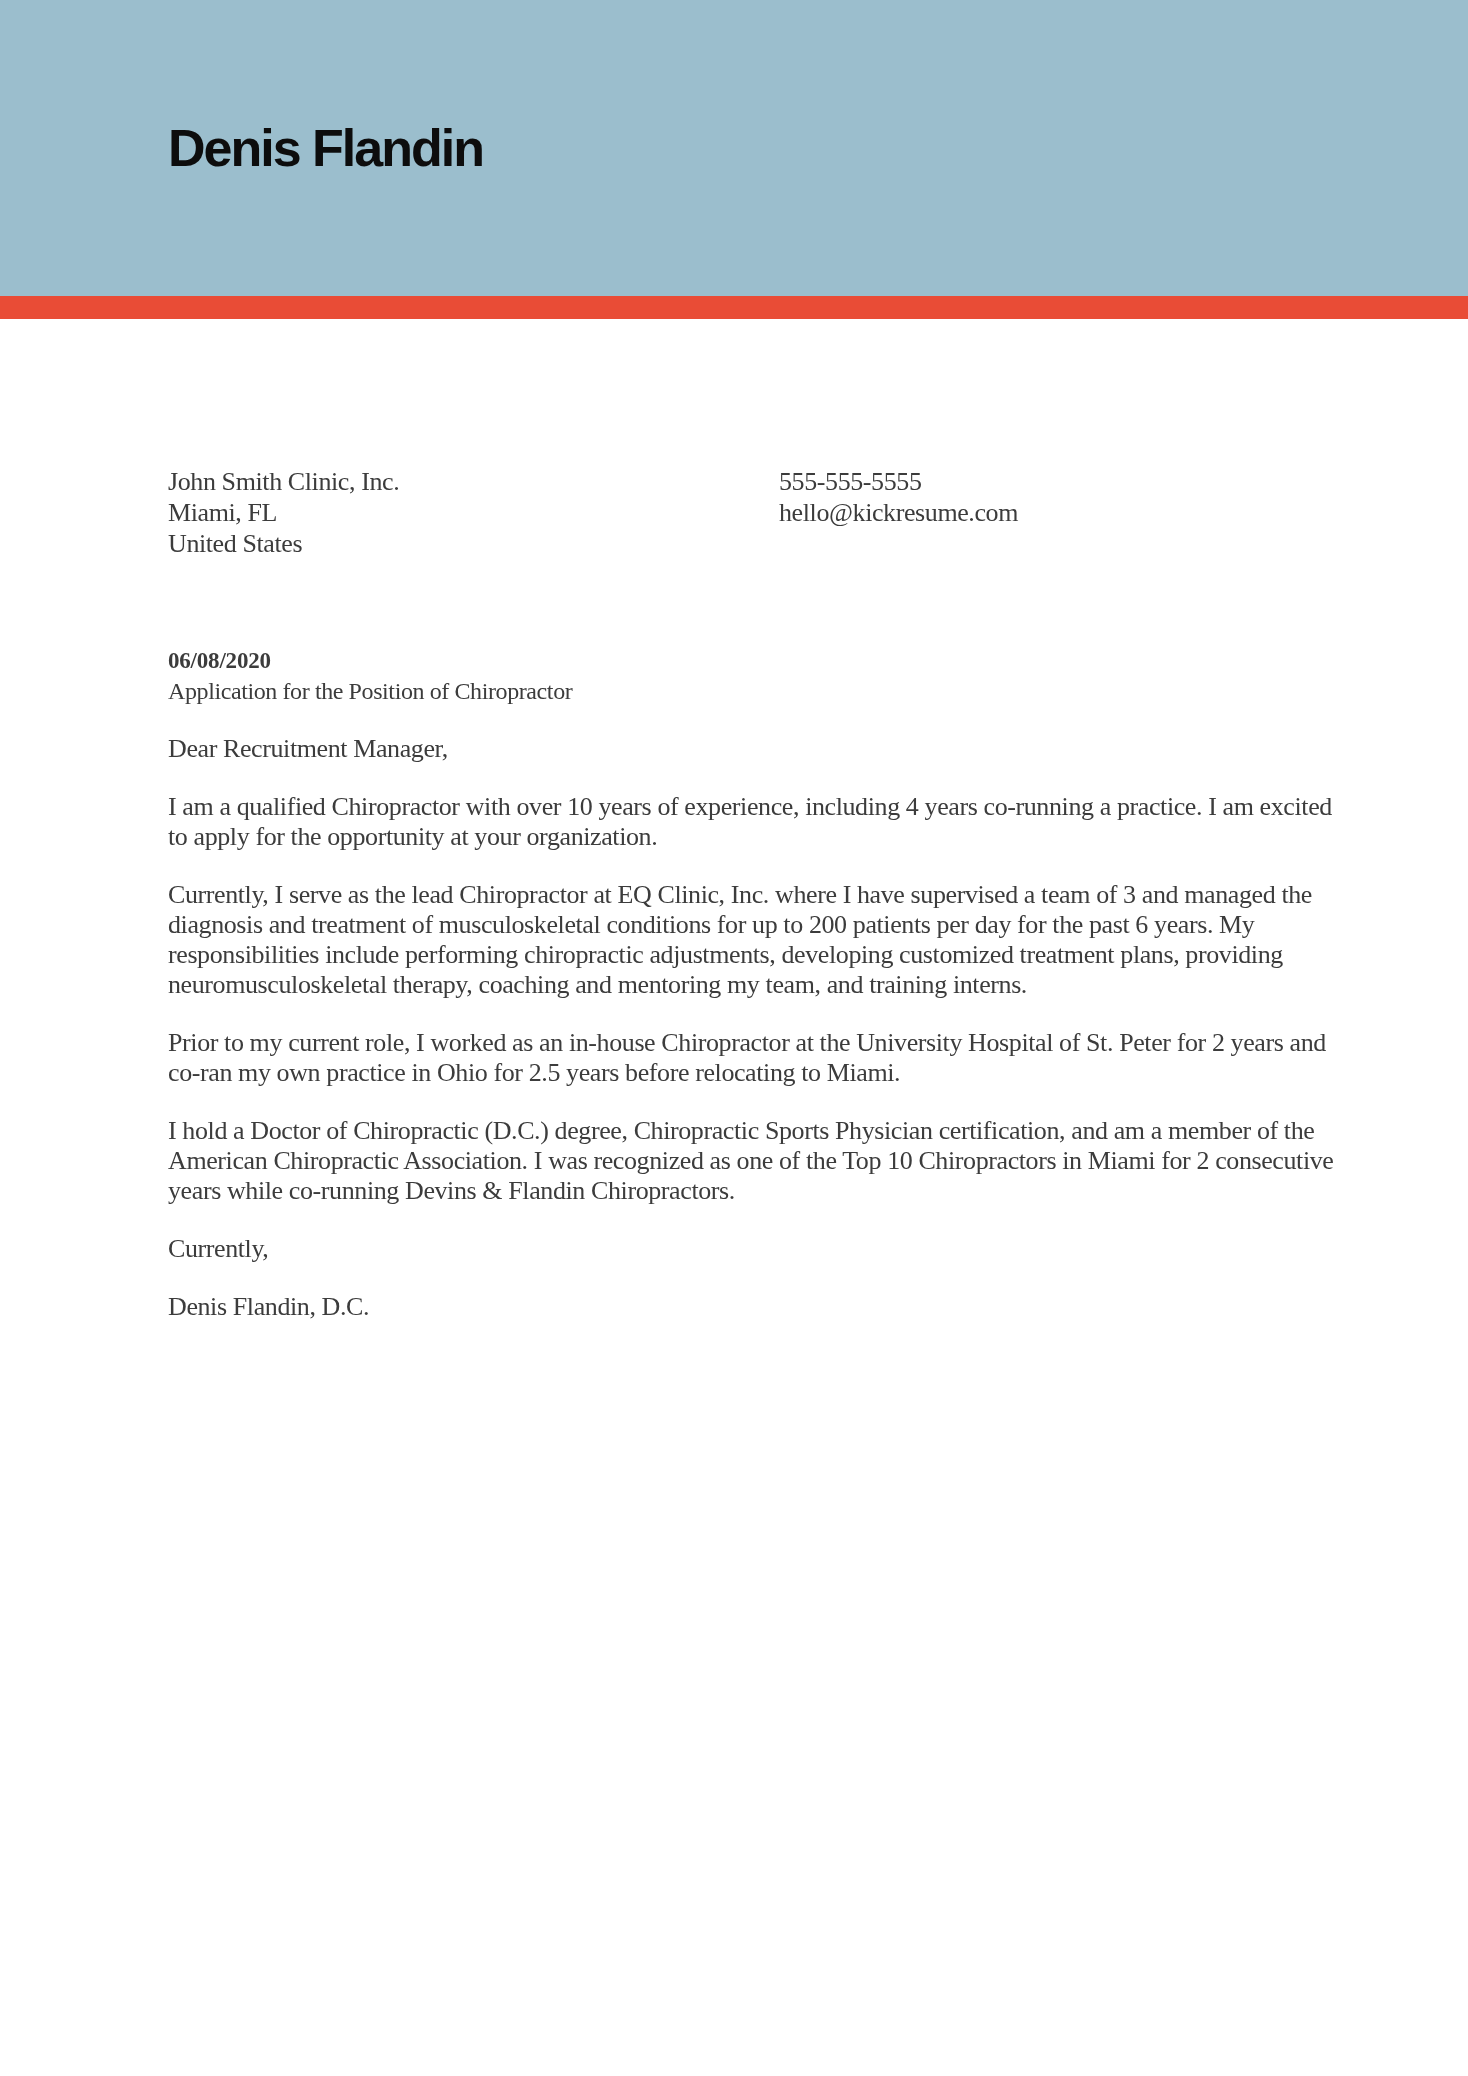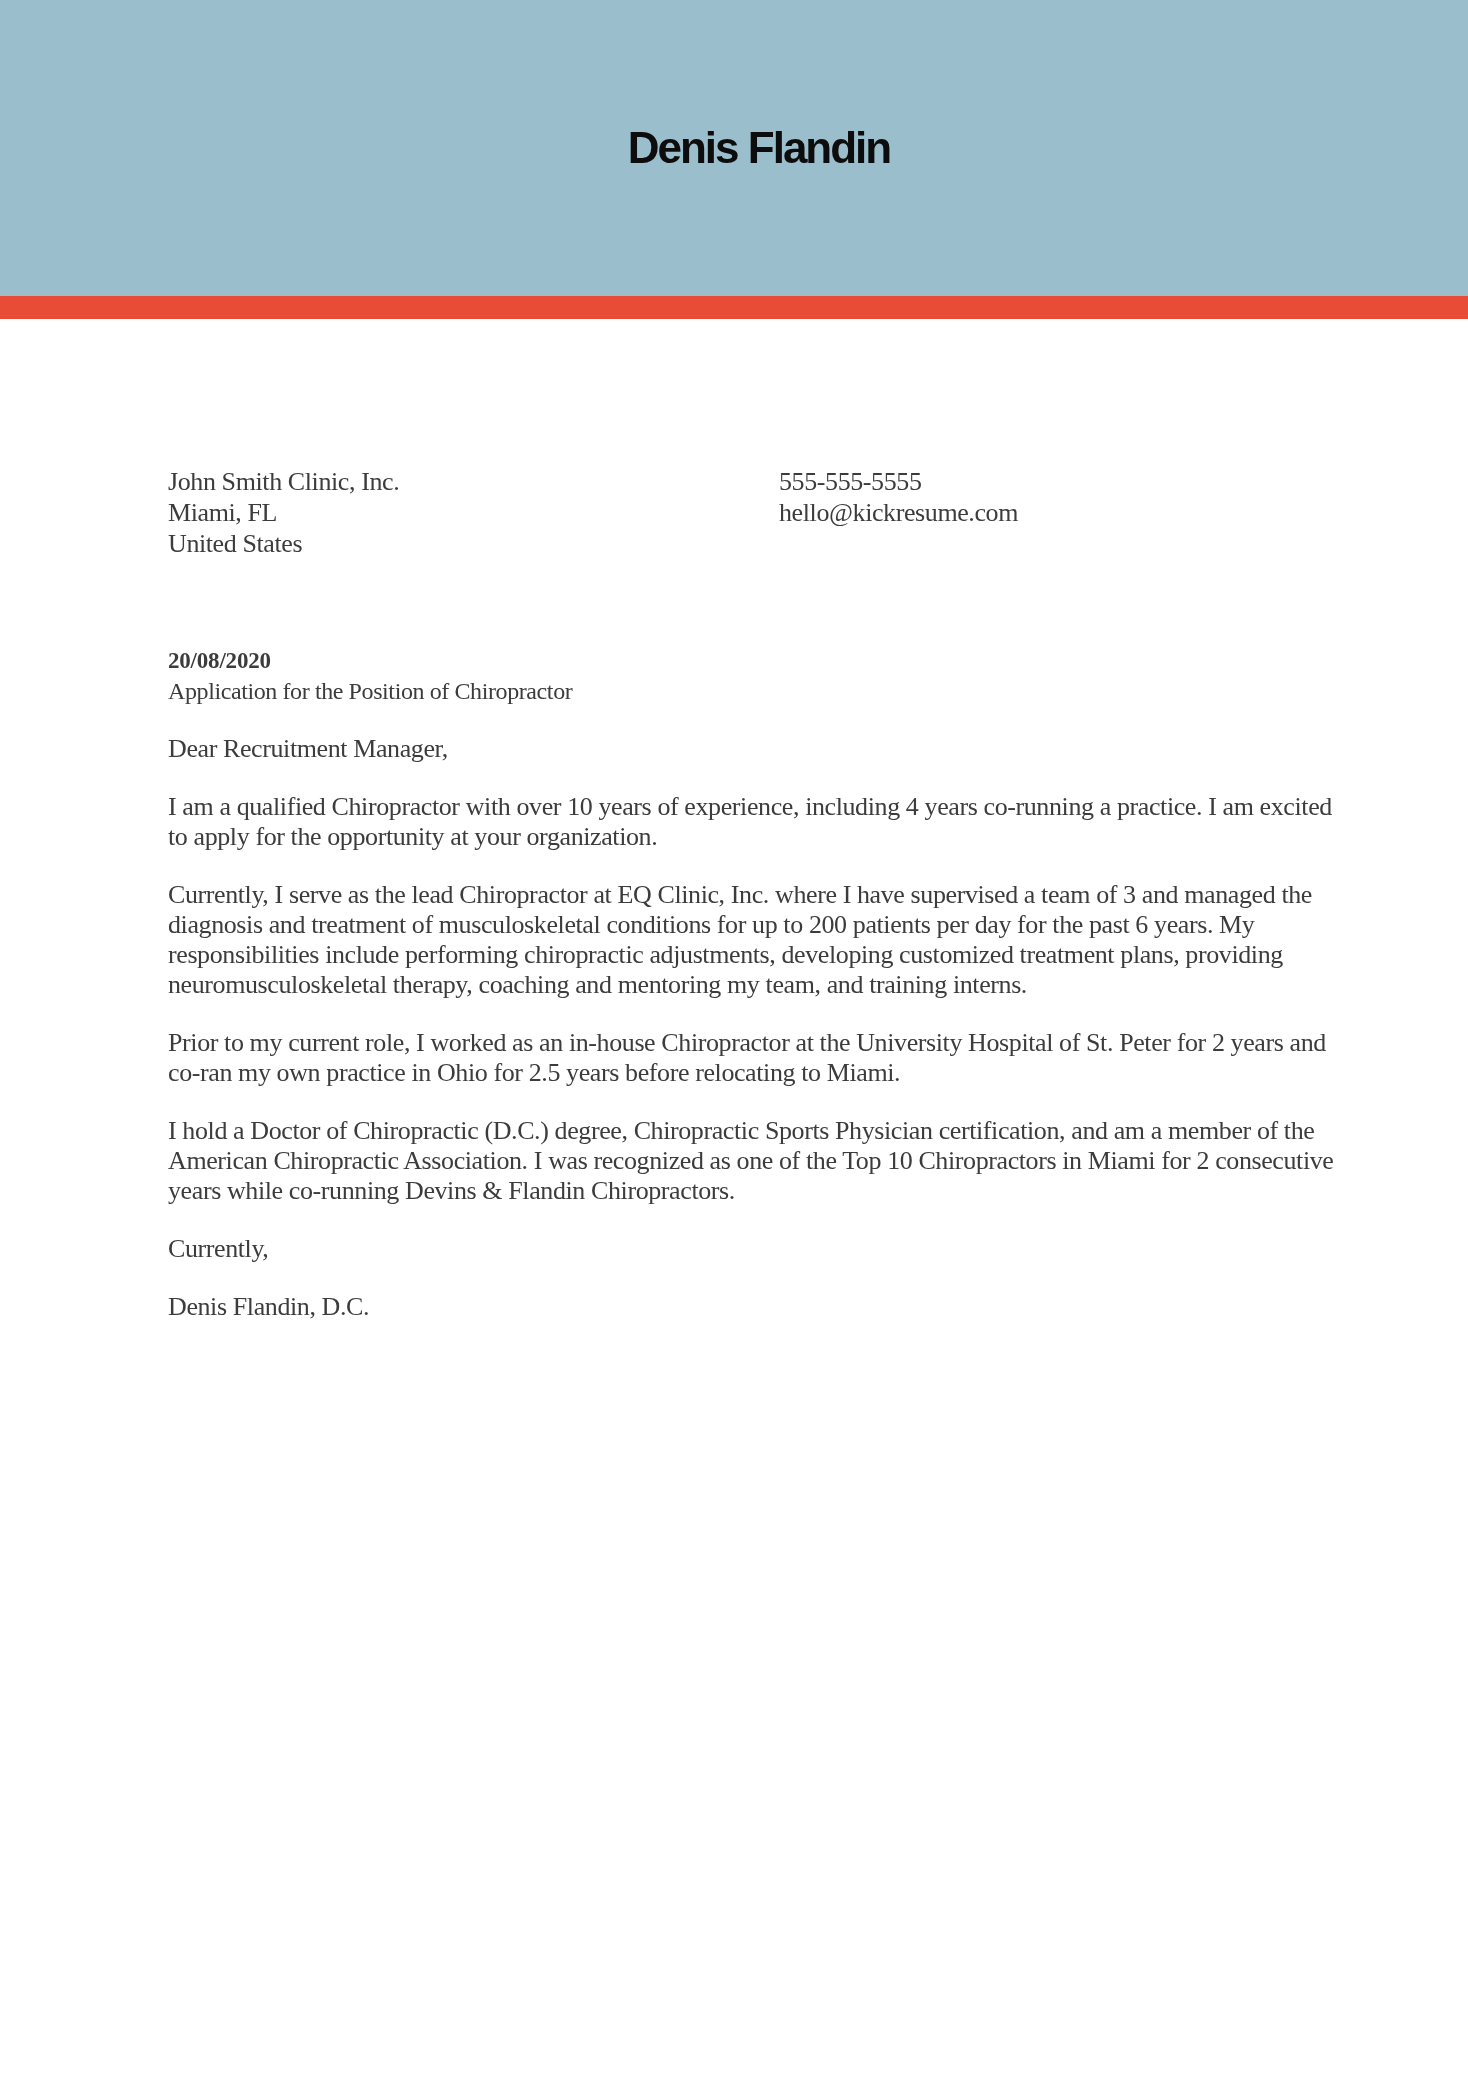--- a/index.html
+++ b/index.html
@@ -18,24 +18,24 @@
     height: 296px;
     background: var(--header-bg, #9bbecd);
     display: flex;
     align-items: center;
   }
 
   .header h1 {
     flex: 1;
     margin: 168px; 
     margin: 0 118px 0 168px;
-    text-align: center;
+    text-align: left;
     font-family: "Liberation Sans", sans-serif;
     font-weight: 700;
-    font-size: 44px;
+    font-size: 52px;
     letter-spacing: -2px;
     color: var(--title-text, #0d0d0d);
   }
 
   .accent-bar {
     height: 23px;
     background: var(--accent-bar, #e94c36);
   }
 
   .content {
@@ -84,21 +84,21 @@
 
     <div class="info-row">
       <div class="pre">John Smith Clinic, Inc.
 Miami, FL
 United States</div>
       <div class="pre">555-555-5555
 hello@kickresume.com</div>
     </div>
 
     <div class="date-block">
-      <div class="date">20/08/2020</div>
+      <div class="date">06/08/2020</div>
       <div class="subject">Application for the Position of Chiropractor</div>
     </div>
 
     <p>Dear Recruitment Manager,</p>
 
     <p>I am a qualified Chiropractor with over 10 years of experience, including 4 years co-running a practice. I am excited to apply for the opportunity at your organization.</p>
 
     <p>Currently, I serve as the lead Chiropractor at EQ Clinic, Inc. where I have supervised a team of 3 and managed the diagnosis and treatment of musculoskeletal conditions for up to 200 patients per day for the past 6 years. My responsibilities include performing chiropractic adjustments, developing customized treatment plans, providing neuromusculoskeletal therapy, coaching and mentoring my team, and training interns.</p>
 
     <p>Prior to my current role, I worked as an in-house Chiropractor at the University Hospital of St. Peter for 2 years and co-ran my own practice in Ohio for 2.5 years before relocating to Miami.</p>

